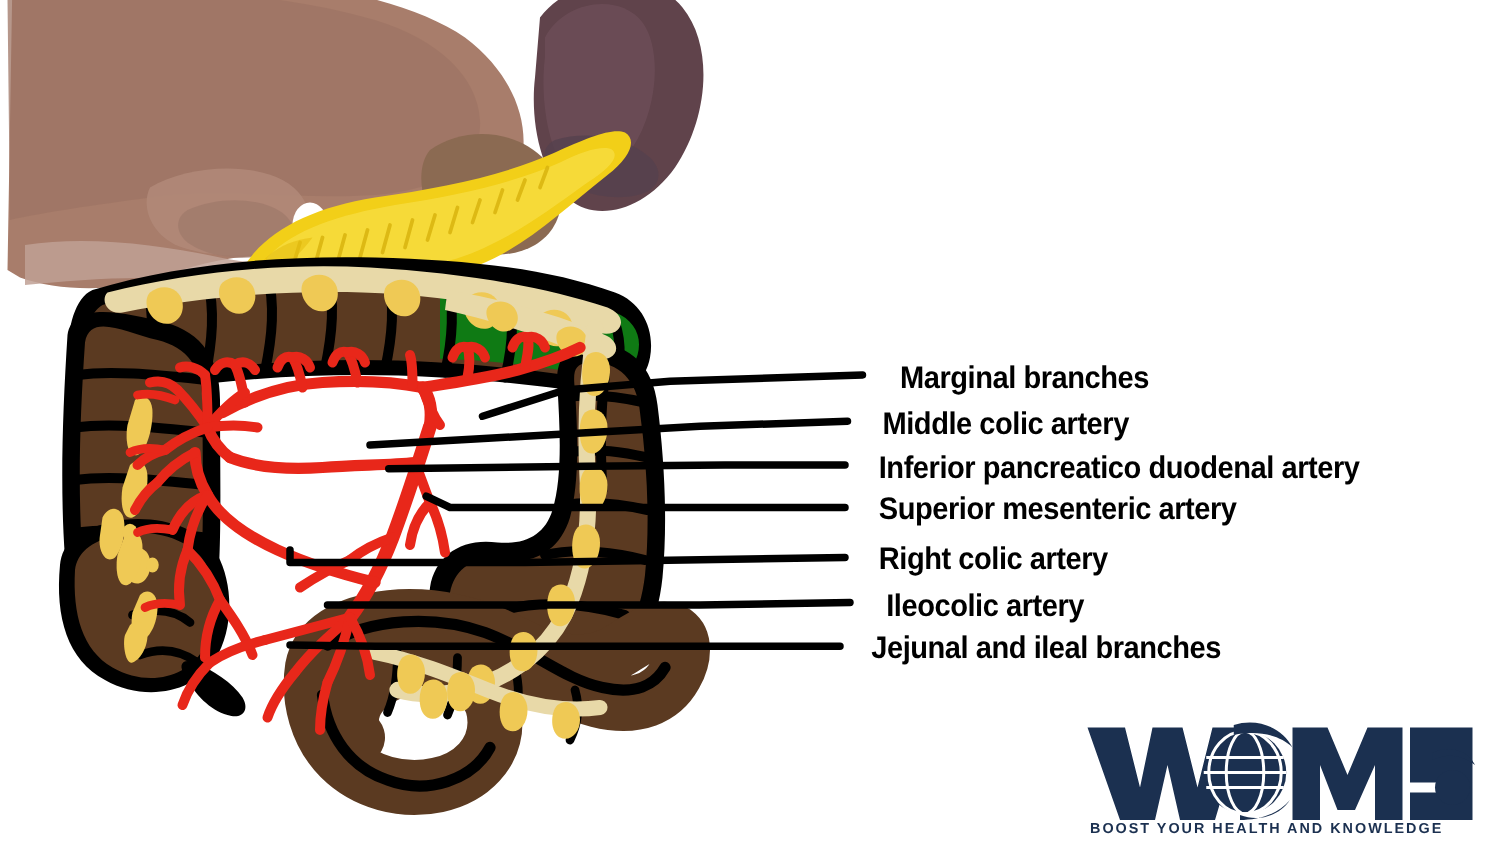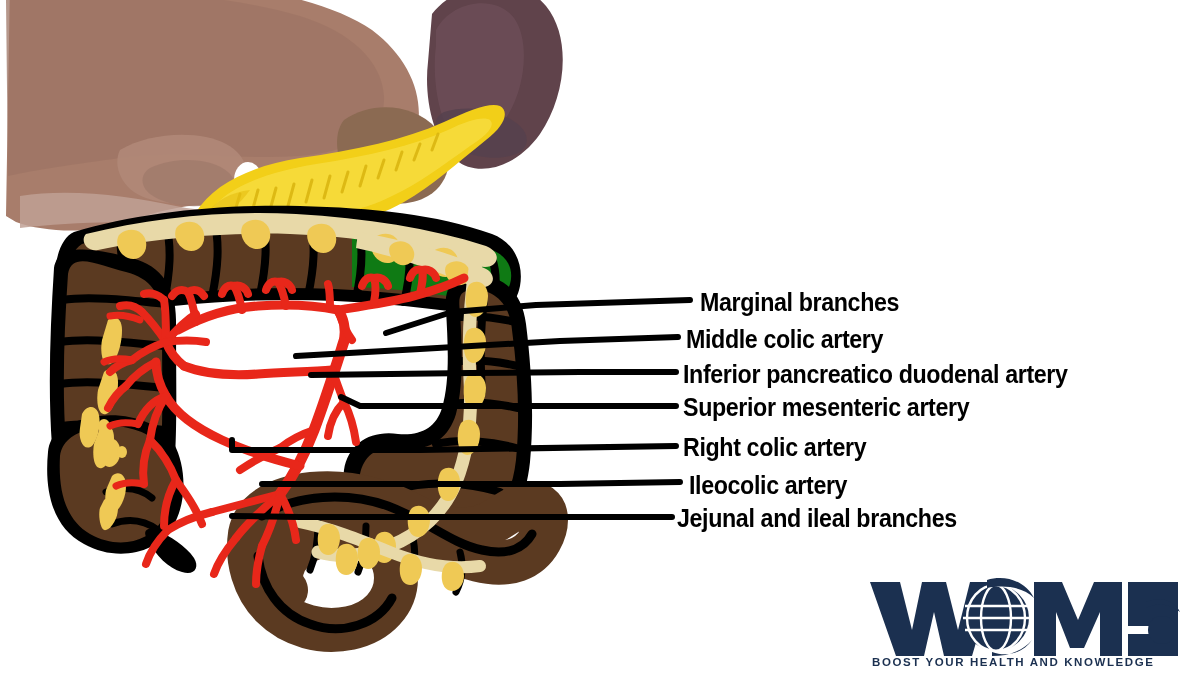--- a/index.html
+++ b/index.html
@@ -1,21 +1,21 @@
 <!DOCTYPE html>
 <html><head>
 <meta charset="utf-8">
 <title>Superior Mesenteric Artery Diagram</title>
 <style>
   html,body{margin:0;padding:0;background:#fff;}
   body{width:1200px;height:675px;overflow:hidden;
        font-family:"Liberation Sans",sans-serif;}
   #stage{position:relative;width:1200px;height:675px;background:#ffffff;}
   #art{position:absolute;inset:0;}
-  .labels{position:absolute;inset:0;}
+  .labels{position:absolute;inset:0;margin-left:20px;}
   .label{
     position:absolute;
     font-family:"Liberation Sans",sans-serif;
     font-weight:bold;
     font-size:25px;
     letter-spacing:-0.4px;
     color:#000;
     white-space:nowrap;
     line-height:1;
     transform:scaleX(0.93);

